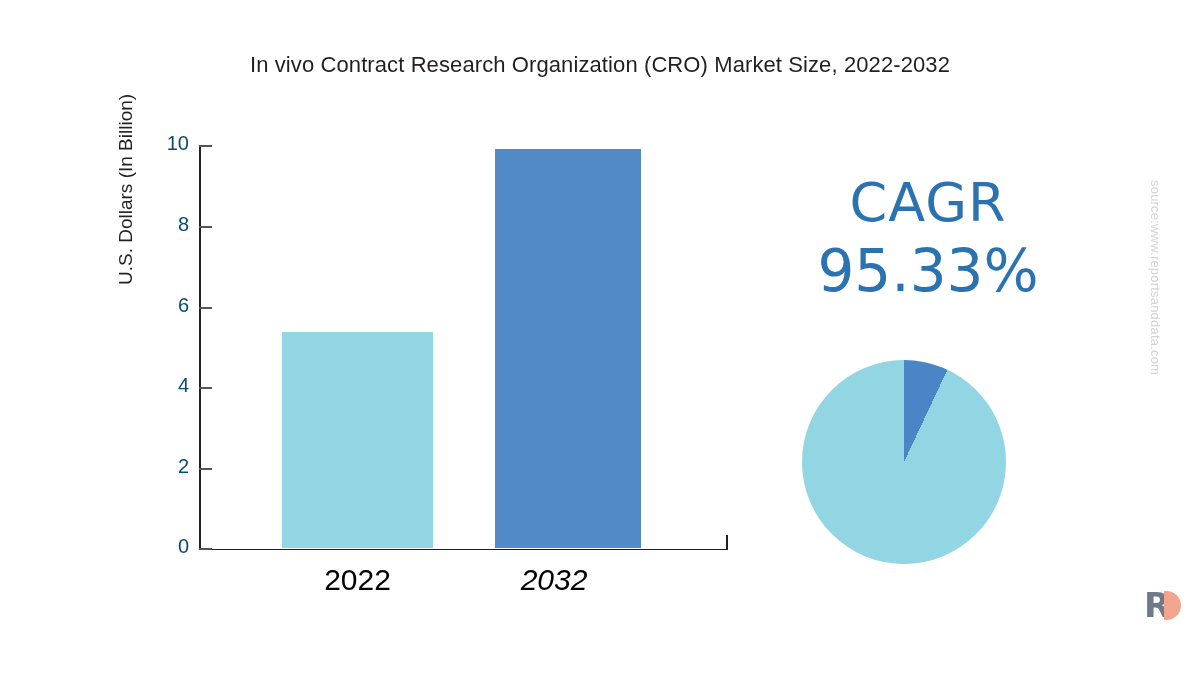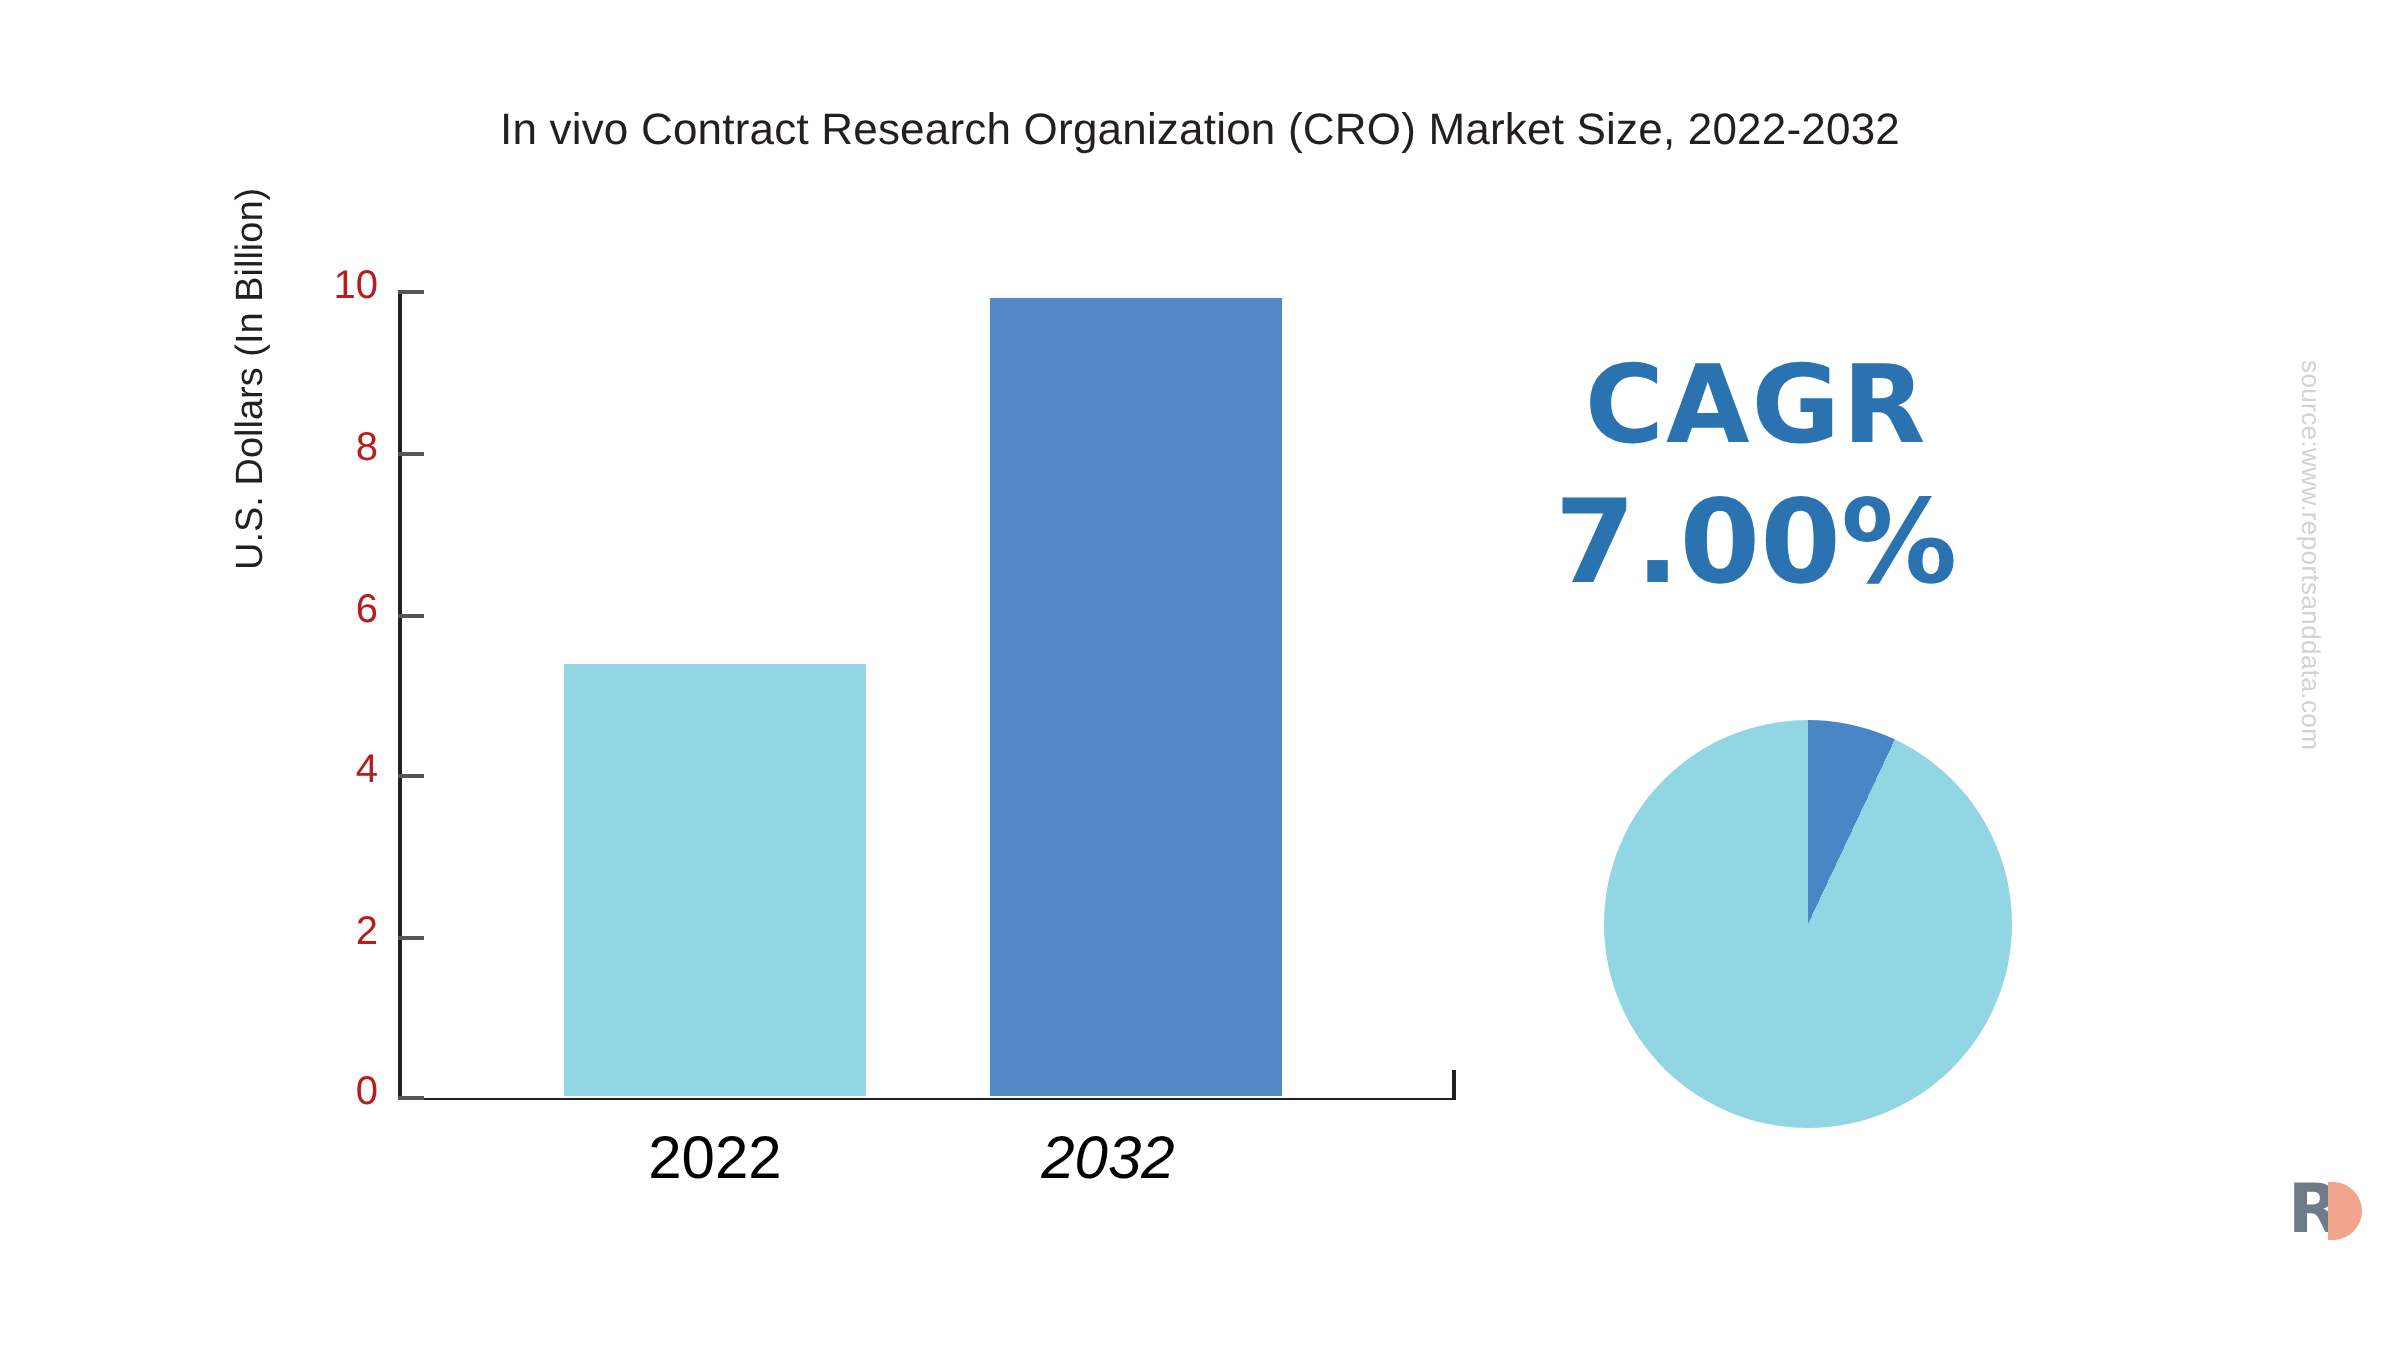--- a/index.html
+++ b/index.html
@@ -52,21 +52,21 @@
     position:absolute;
     left:0;
     width:13px;height:1.6px;
     background:#555;
   }
   .ytick-label{
     position:absolute;
     right:1210px; 
     text-align:right;
     font-size:20px;
-    color:#b91c1c;
+    color:#0c4a6e;
     white-space:nowrap;
   }
 
   .ylabel{
     position:absolute;
     left:-84px;
     top:140px;
     transform:rotate(-90deg);
     transform-origin:left top;
     font-size:19px;
@@ -80,25 +80,25 @@
     top:418px;
     text-align:center;
     font-size:30px;
     color:#000000;
     white-space:nowrap;
   }
 
   
   .cagr{
     position:absolute;
-    left:750px; top:176px;
+    left:800px; top:176px;
     width:256px;
     text-align:center;
     color:#2b73b0;
-    font-weight:bold;
+    font-weight:normal;
     line-height:1.0;
     font-family:"DejaVu Sans", sans-serif;
   }
   .cagr-word{font-size:54px;letter-spacing:1px;}
   .cagr-value{font-size:58px;margin-top:12px;letter-spacing:0px;}
 
   
   .pie-wrap{
     position:absolute;
     left:802px; top:360px;
@@ -176,21 +176,21 @@
 
     <div class="bar" id="bar0" style="left: 83px; width: 151px; height: 216.008px; background: rgb(146, 213, 227);"></div>
     <div class="bar" id="bar1" style="left: 296px; width: 146px; height: 398.97px; background: rgb(82, 138, 199);"></div>
 
     <div class="xtick-label" style="left:83px;width:151px;">2022</div>
     <div class="xtick-label" style="left:282px;width:146px;font-style:italic;">2032</div>
   </div>
 
   <div class="cagr">
     <div class="cagr-word">CAGR</div>
-    <div class="cagr-value">7.00%</div>
+    <div class="cagr-value">95.33%</div>
   </div>
 
   <div class="pie-wrap">
     <div class="pie" id="pie" style="background: conic-gradient(rgb(74, 134, 197) 0deg, rgb(74, 134, 197) 25.2deg, rgb(146, 213, 227) 25.2deg, rgb(146, 213, 227) 360deg);"></div>
   </div>
 
   <div class="source">source:www.reportsanddata.com</div>
 
   <div class="logo">
     <div class="logo-r">R</div>

